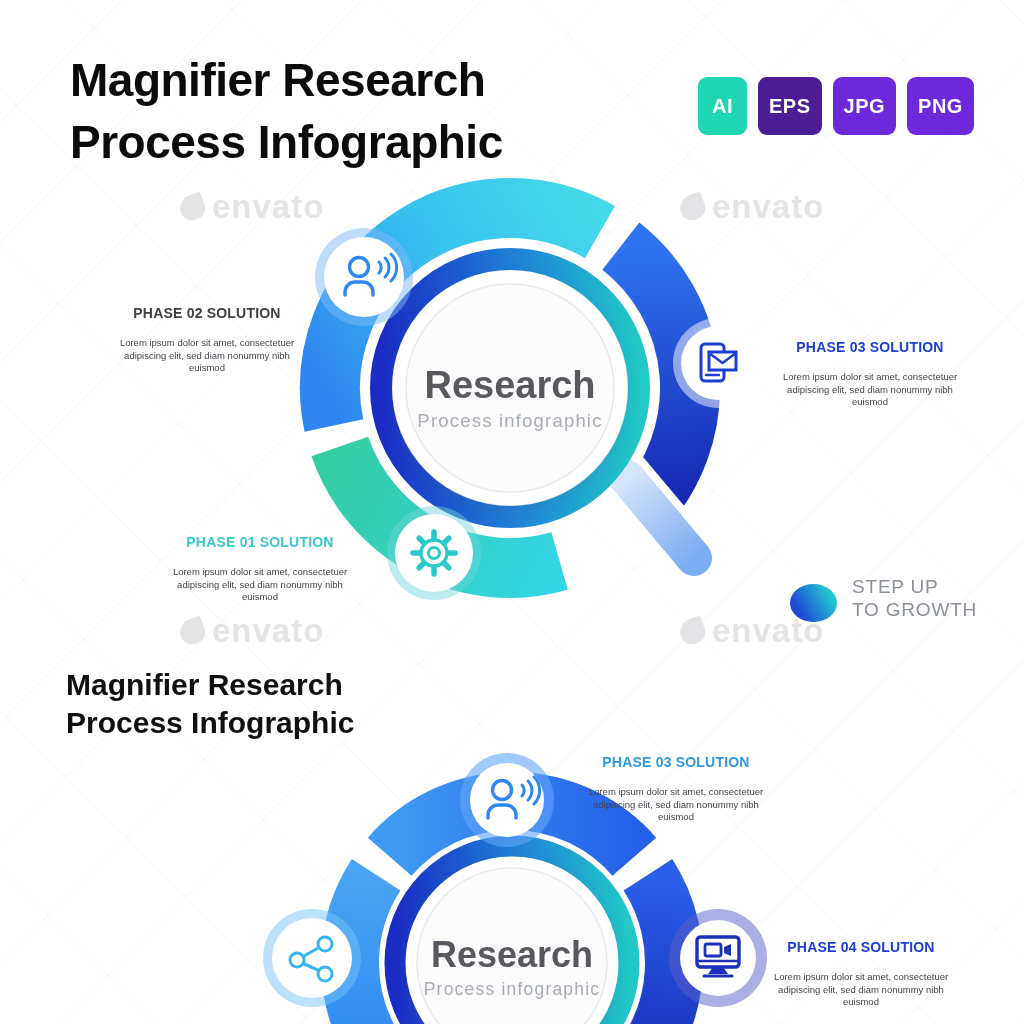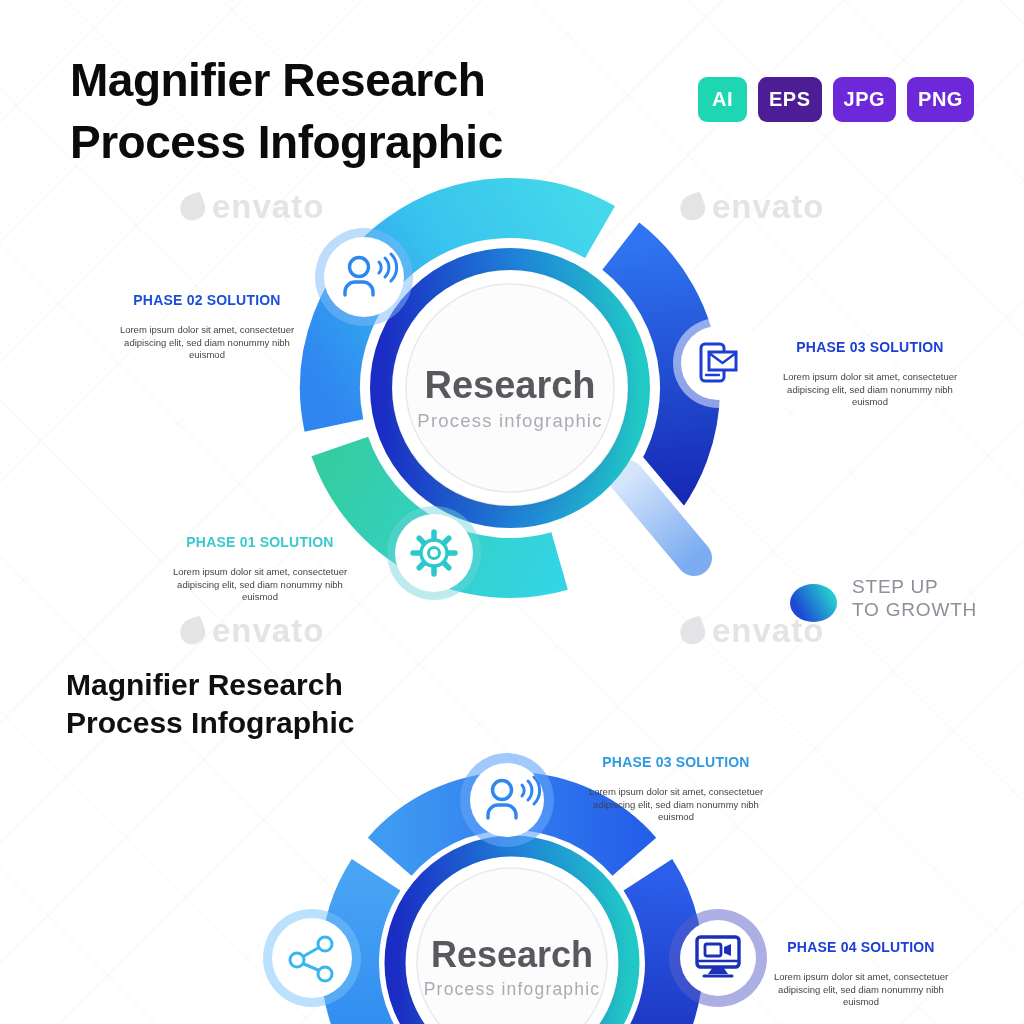--- a/index.html
+++ b/index.html
@@ -5,21 +5,21 @@
   html,body{margin:0;padding:0;background:#fff;}
   #canvas{position:relative;width:1024px;height:1024px;overflow:hidden;background:#ffffff;
           font-family:"Liberation Sans",sans-serif;}
   .pattern{position:absolute;inset:0;pointer-events:none;
     background:
       repeating-linear-gradient(135deg, rgba(60,60,70,0.025) 0 2px, transparent 2px 85px),
       repeating-linear-gradient(45deg, rgba(60,60,70,0.018) 0 2px, transparent 2px 110px);}
   .main-title{position:absolute;left:70px;top:50px;font-size:46px;font-weight:800;
       line-height:1.34;color:#0b0b0c;letter-spacing:-0.5px;white-space:pre-line;}
   .badges{position:absolute;left:698px;top:77px;display:flex;gap:11px;}
-  .badge{height:45px;min-width:27px;padding:0 11px;border-radius:9px;color:#fff;font-weight:bold;
+  .badge{height:58px;min-width:27px;padding:0 11px;border-radius:9px;color:#fff;font-weight:bold;
       font-size:20px;display:flex;align-items:center;justify-content:center;letter-spacing:0.5px;}
   .wm{position:absolute;display:flex;align-items:center;gap:7px;color:#e4e4e6;font-weight:bold;
       font-size:33px;letter-spacing:1px;}
   .wm .leaf{width:25px;height:25px;background:#e4e4e6;border-radius:70% 12% 58% 58%;
       transform:rotate(-20deg);}
   .phase{position:absolute;width:220px;text-align:center;}
   .phase h4{font-size:14px;font-weight:bold;margin:0 0 3px;letter-spacing:0.2px;}
   .phase p{font-size:9.5px;line-height:1.32;color:#43444b;margin:16px auto;width:182px;}
   .center-label{position:absolute;text-align:center;margin-top:8px;}
   .center-label .big{font-size:38px;font-weight:bold;color:#58595e;}
@@ -202,21 +202,21 @@
       </g>
     </g>
   </svg>
 
   <div class="center-label" style="left:370px;top:356px;width:280px;">
     <div class="big">Research</div>
     <div class="small">Process infographic</div>
   </div>
 
   <div class="phase" style="left:97px;top:292px;">
-    <h4 style="color: #1d4ed8;">PHASE 02 SOLUTION</h4>
+    <h4 style="color: #404040; margin-top: 13px;">PHASE 02 SOLUTION</h4>
     <p>Lorem ipsum dolor sit amet, consectetuer adipiscing elit, sed diam nonummy nibh euismod</p>
   </div>
   <div class="phase" style="left:760px;top:339px;">
     <h4 style="color: rgb(28, 62, 214);">PHASE 03 SOLUTION</h4>
     <p>Lorem ipsum dolor sit amet, consectetuer adipiscing elit, sed diam nonummy nibh euismod</p>
   </div>
   <div class="phase" style="left:150px;top:534px;">
     <h4 style="color: rgb(58, 201, 206);">PHASE 01 SOLUTION</h4>
     <p>Lorem ipsum dolor sit amet, consectetuer adipiscing elit, sed diam nonummy nibh euismod</p>
   </div>

